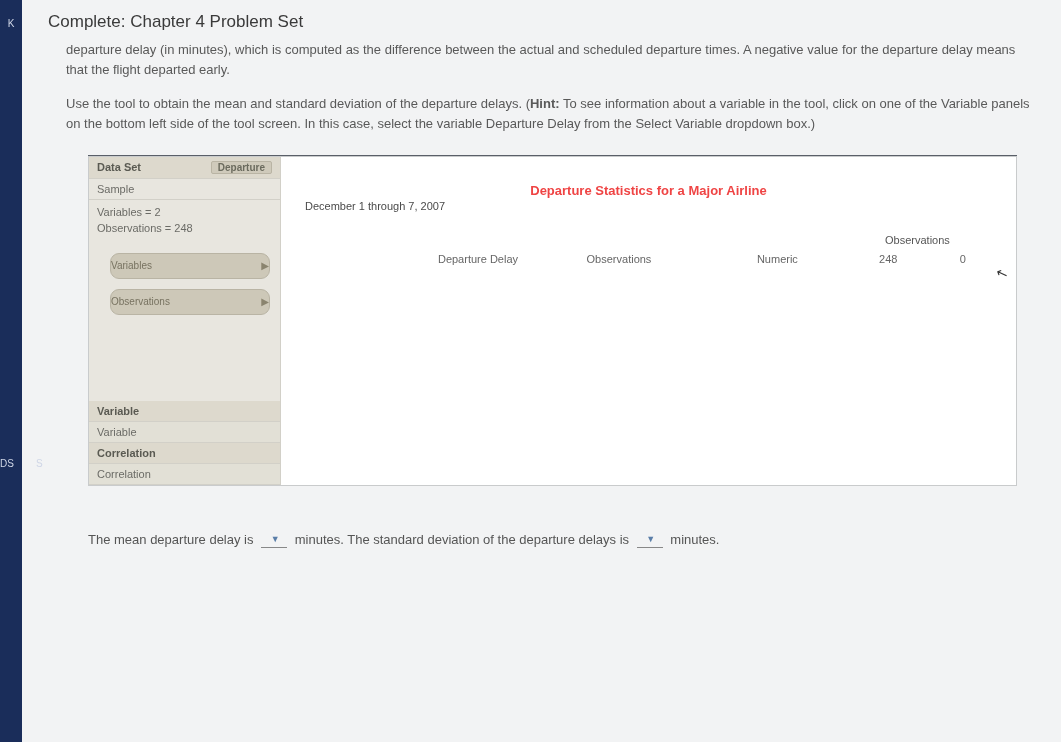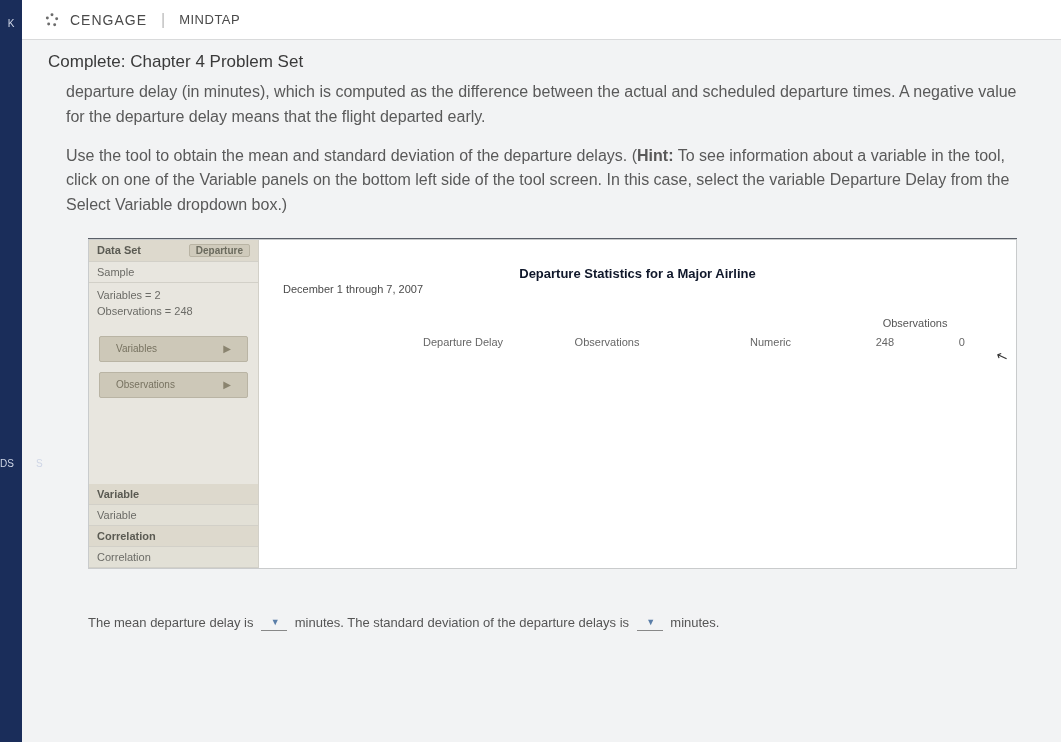--- a/index.html
+++ b/index.html
@@ -52,38 +52,38 @@
   overflow: auto;
   flex: 1;
 }
 .page-title {
   font-size: 17px;
   color: #3a3a3a;
   font-weight: 400;
   margin-bottom: 8px;
 }
 .prose {
-  font-size: 16px;
+  font-size: 13px;
   color: #595959;
   line-height: 1.55;
   margin: 0 0 14px 18px;
 }
 .hint { font-weight: 600; }
 .tool-wrap {
   margin: 20px 18px 0 40px;
   border-top: 1px solid #5a5f68;
 }
 .tool {
   display: flex;
   border: 1px solid #c9cbcc;
   background: #fff;
   min-height: 330px;
 }
 .tool-side {
-  width: 170px;
+  width: 192px;
   background: #e8e6df;
   border-right: 1px solid #d2d0c8;
   display: flex;
   flex-direction: column;
   font-size: 11px;
   color: #6b6b66;
 }
 .ts-row {
   border-bottom: 1px solid #d2d0c8;
   padding: 4px 8px;
@@ -102,40 +102,40 @@
   color: #6b6b5e;
 }
 .ts-meta { padding: 4px 16px 10px 8px; line-height: 1.5; }
 .ts-thumbs {
   padding: 6px 10px 14px 10px;
   display: flex; flex-direction: column; gap: 10px;
 }
 .thumb {
   background: #cdc8b8;
   border: 1px solid #b9b4a4;
-  border-radius: 2px;
+  border-radius: 9px;
   height: 26px;
   display: flex; align-items: center; justify-content: space-between;
-  padding: 0 16px;
-  font-size: 10px; color: #777260;
+  padding: 0 0;
+  font-size: 10px; color: #777260; margin-left: 11px;
 }
 .thumb .arrow { font-size: 10px; color: #8a846f; }
 .ts-spacer { flex: 1; }
 .ts-bottom .ts-row { background: #e2e0d6; }
 .ts-bottom .ts-row.header { background: #ddd9cd; }
 .tool-body {
   flex: 1;
   padding: 26px 24px 20px 24px;
   position: relative;
 }
 .tb-title {
   text-align: center;
   font-size: 13px;
   font-weight: 700;
-  color: #0f172a;
+  color: #ef4444;
 }
 .tb-sub {
   font-size: 11px;
   color: #4a4a4a;
   margin-top: 2px;
   margin-bottom: 22px;
 }
 .stats-table {
   width: 100%;
   font-size: 11px;
@@ -197,36 +197,20 @@
 <div class="left-rail">
   <div class="tab">K</div>
   <div class="side-tabs">
     <div class="tab">DS</div>
     <div class="tab">S</div>
   </div>
 </div>
 
 <div class="main">
 
-  <div class="brand-bar">
-    <span class="brand-logo">
-      <svg viewBox="0 0 24 24">
-          <g fill="#6b6b6b">
-            <circle cx="12" cy="4" r="2.2"></circle>
-            <circle cx="19" cy="10" r="2.2"></circle>
-            <circle cx="16" cy="19" r="2.2"></circle>
-            <circle cx="7" cy="18" r="2.2"></circle>
-            <circle cx="5" cy="9" r="2.2"></circle>
-          </g>
-        </svg>
-    </span>
-    <span class="brand-text">CENGAGE</span>
-    <span class="brand-div">|</span>
-    <span class="brand-sub">MINDTAP</span>
-  </div>
 
   <div class="page">
     <div class="page-title">Complete: Chapter 4 Problem Set</div>
 
     <p class="prose">departure delay (in minutes), which is computed as the difference between the actual and scheduled departure times. A negative value for the departure delay means that the flight departed early.</p>
 
     <p class="prose">
       <span>Use the tool to obtain the mean and standard deviation of the departure delays. (</span><span class="hint">Hint:</span><span> To see information about a variable in the tool, click on one of the Variable panels on the bottom left side of the tool screen. In this case, select the variable Departure Delay from the Select Variable dropdown box.)</span>
     </p>
 

